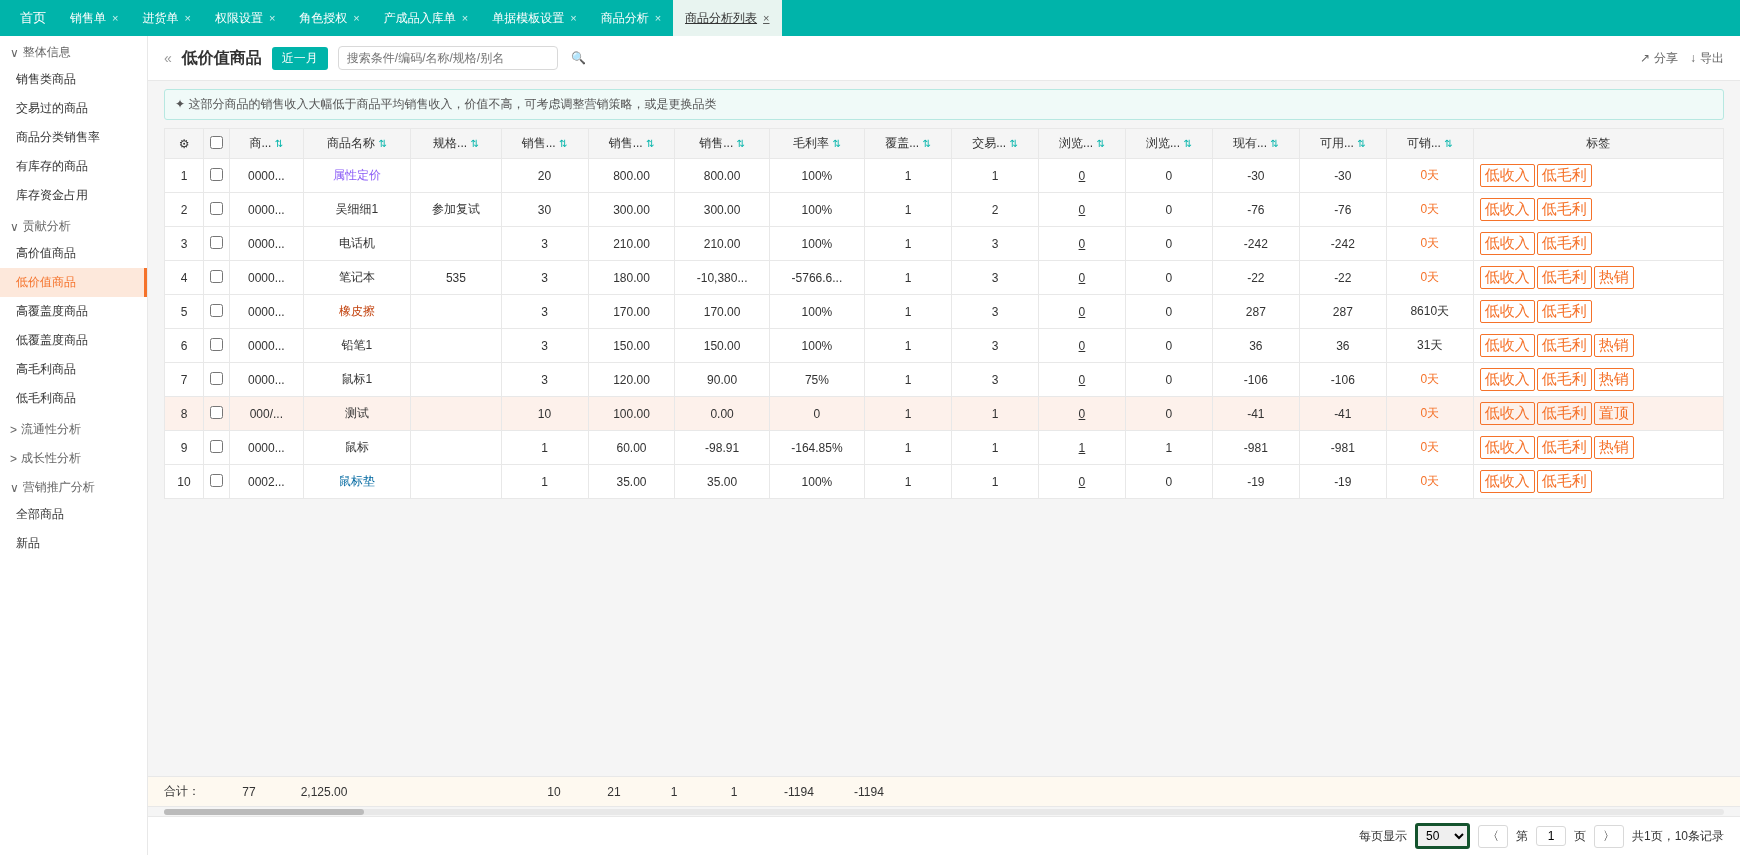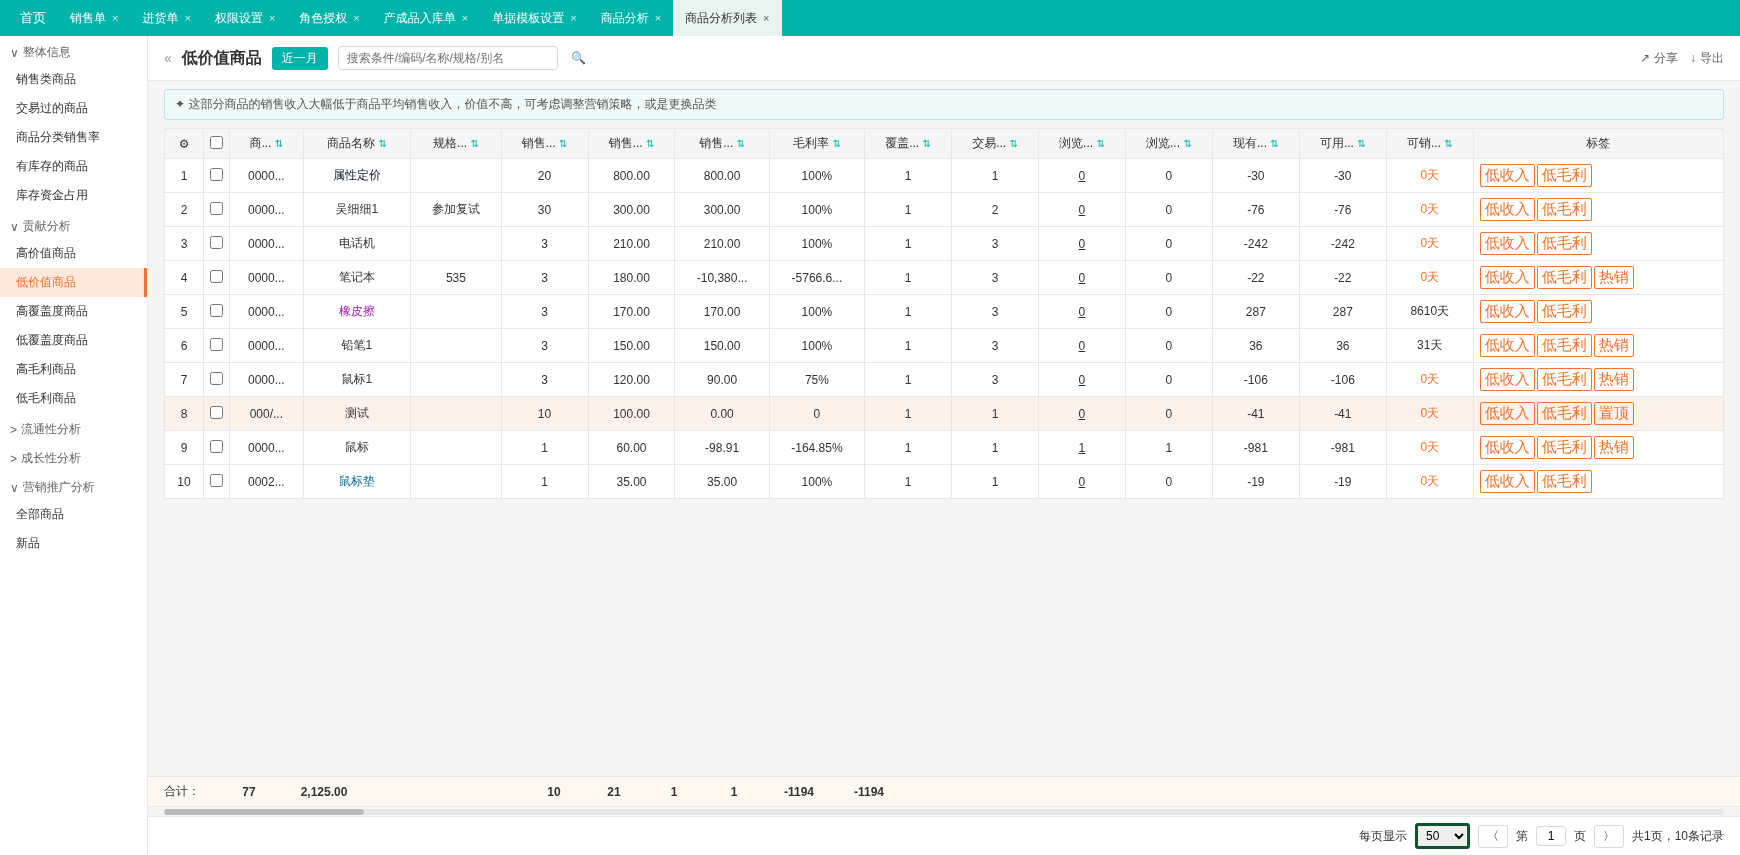--- a/index.html
+++ b/index.html
@@ -17,21 +17,21 @@
     .nav-item {
       padding: 14px 12px;
       height: 36px;
       display: flex;
       align-items: center;
       cursor: pointer;
       white-space: nowrap;
       color: white;
       font-size: 13px;
     }
-    .nav-item.active { background: #e8f4f0; color: #333; }
+    .nav-item.active { background: #e8f4f0; color: #333; text-decoration: underline; }
     .nav-item .close-x { margin-left: 6px; font-size: 11px; opacity: 0.8; }
 
     
     .main-layout {
       display: flex;
       height: calc(855px - 36px);
     }
 
     
     .sidebar {
@@ -187,21 +187,20 @@
       gap: 0;
     }
     .footer-label {
       width: 50px;
       font-weight: normal;
       color: #333;
     }
     .footer-values {
       display: flex;
       flex: 1;
-      font-weight: bold;
     }
     .footer-cell {
       text-align: center;
       font-size: 12px;
       color: #333;
     }
 
     
     .pagination {
       background: white;
@@ -394,21 +393,21 @@
             <th>可用... <span class="sort-icon">⇅</span></th>
             <th>可销... <span class="sort-icon">⇅</span></th>
             <th>标签</th>
           </tr>
         </thead>
         <tbody id="table-body">
         <tr>
               <td>1</td>
               <td><input type="checkbox" style=""></td>
               <td>0000...</td>
-              <td style="cursor: pointer; color: #0f172a;">属性定价</td>
+              <td style="cursor: pointer; color: #8b5cf6;">属性定价</td>
               <td></td>
               <td>20</td>
               <td>800.00</td>
               <td>800.00</td>
               <td>100%</td>
               <td>1</td>
               <td>1</td>
               <td><span class="link-underline">0</span></td>
               <td>0</td>
               <td>-30</td>
@@ -470,21 +469,21 @@
               <td>0</td>
               <td>-22</td>
               <td>-22</td>
               <td><span style="color:#f5722a">0天</span></td>
               <td style="text-align: left;"><span class="tag tag-orange">低收入</span><span class="tag tag-orange">低毛利</span><span class="tag tag-orange">热销</span></td>
             </tr>
             <tr>
               <td>5</td>
               <td><input type="checkbox" style=""></td>
               <td>0000...</td>
-              <td style="cursor: pointer; color: #a21caf; text-align: center;">橡皮擦</td>
+              <td style="cursor: pointer; color: #c2410c; text-align: center;">橡皮擦</td>
               <td></td>
               <td>3</td>
               <td>170.00</td>
               <td>170.00</td>
               <td>100%</td>
               <td>1</td>
               <td>3</td>
               <td><span class="link-underline">0</span></td>
               <td>0</td>
               <td>287</td>

